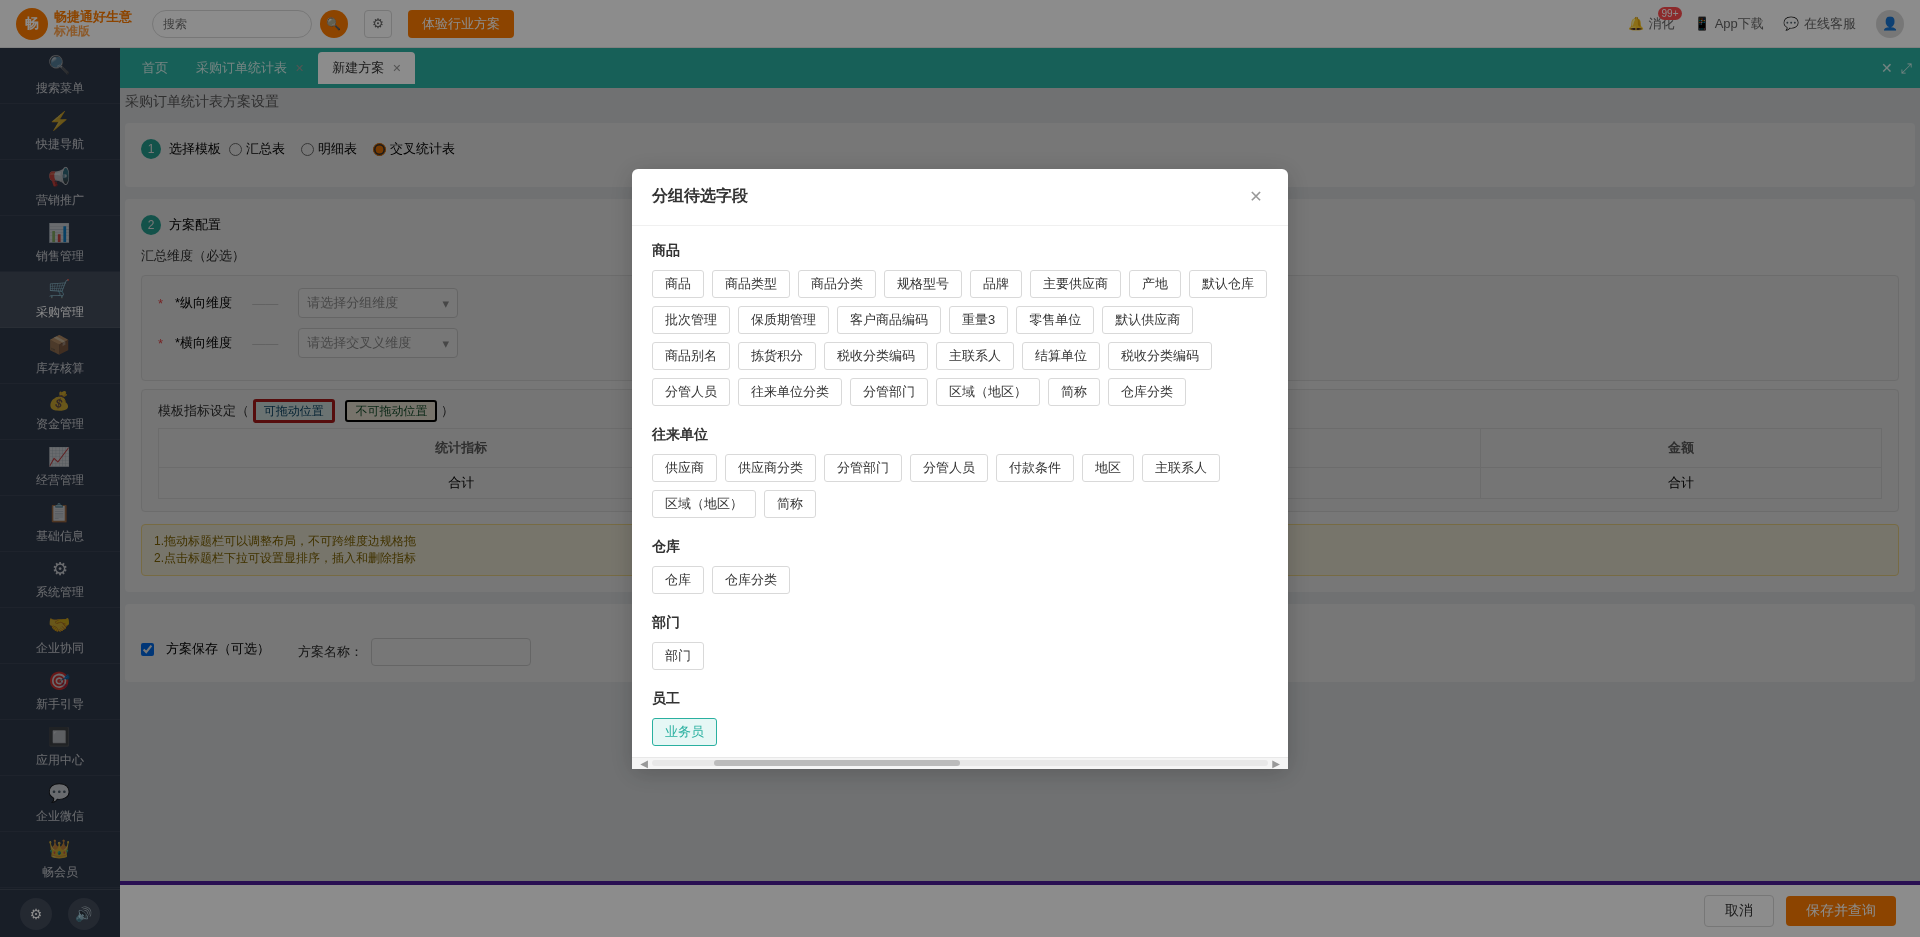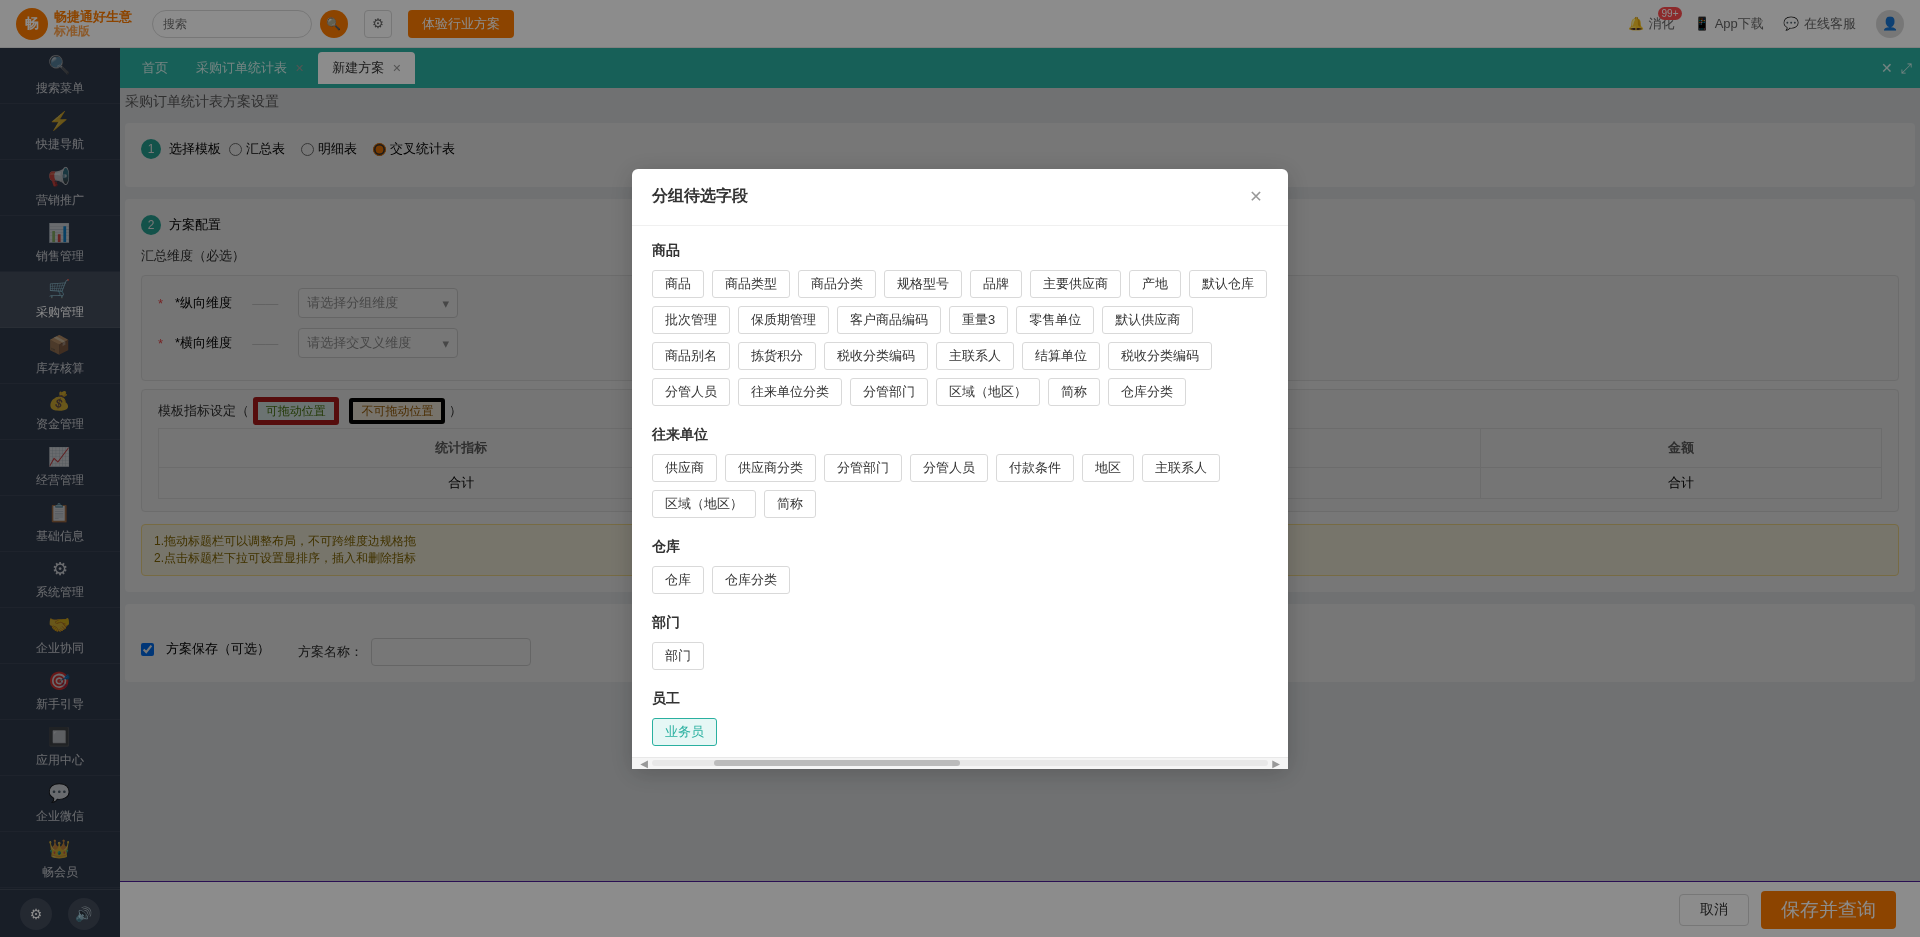--- a/index.html
+++ b/index.html
@@ -207,22 +207,22 @@
       padding: 12px 16px;
       margin-bottom: 12px;
     }
     .template-settings-label {
       font-size: 13px; color: #333; margin-bottom: 8px;
     }
     .position-tag {
       padding: 2px 8px; border-radius: 3px;
       font-size: 12px; cursor: pointer;
     }
-    .position-tag.draggable { background: #e6f7f5; color: #4d7c0f; border: 5px solid #b91c1c; }
-    .position-tag.fixed { background: #fff7e6; color: #a16207; border: 4px solid #000000; }
+    .position-tag.draggable { background: #e6f7f5; color: #0c4a6e; border: 3px solid #b91c1c; }
+    .position-tag.fixed { background: #fff7e6; color: #14532d; border: 2px solid #000000; }
 
     .stats-table {
       width: 100%;
       border-collapse: collapse;
     }
     .stats-table th, .stats-table td {
       border: 1px solid #e8e8e8;
       padding: 6px 12px;
       font-size: 13px;
       text-align: center;
@@ -252,34 +252,34 @@
       border: 1px solid #d9d9d9; border-radius: 4px;
       padding: 4px 8px; width: 160px; height: 28px;
       font-size: 13px; outline: none;
     }
 
     .footer-actions {
       position: fixed;
       bottom: 0; left: 120px; right: 0;
       height: 56px;
       background: #fff;
-      border-top: 1px solid #4c1d95;
+      border-top: 4px solid #4c1d95;
       display: flex; align-items: center; justify-content: flex-end;
       padding: 0 24px;
       gap: 12px;
     }
     .btn-cancel {
       padding: 6px 20px; border-radius: 4px;
       border: 1px solid #d9d9d9; background: #fff;
       cursor: pointer; font-size: 14px; color: #333;
     }
     .btn-primary {
       padding: 6px 20px; border-radius: 4px;
       border: none; background: #ff7d00;
-      cursor: pointer; font-size: 19px; color: #fff;
+      cursor: pointer; font-size: 14px; color: #fff;
     }
 
     
     .modal-overlay {
       position: fixed;
       top: 0; left: 0; right: 0; bottom: 0;
       background: rgba(0,0,0,0.45);
       z-index: 200;
       display: flex; align-items: center; justify-content: center;
     }

